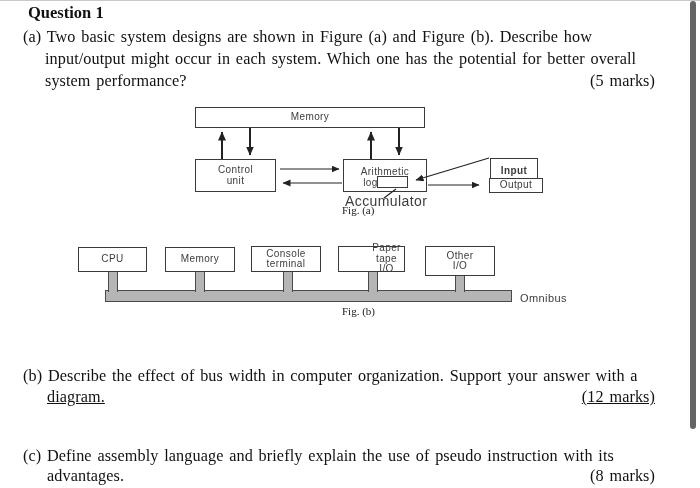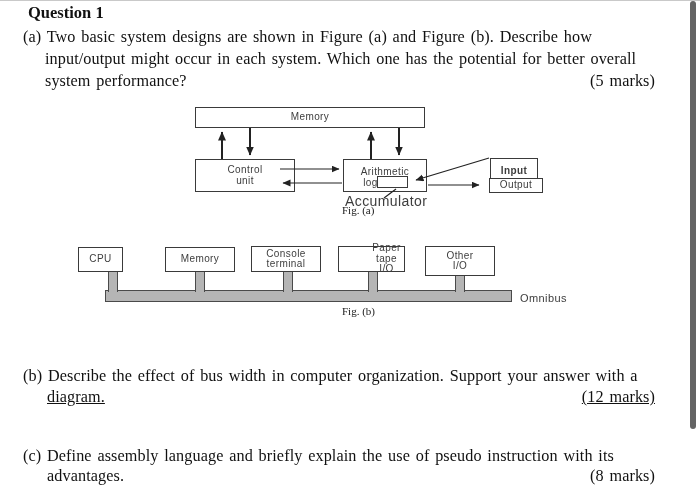--- a/index.html
+++ b/index.html
@@ -43,21 +43,21 @@
   <div class="tline" style="left:23px;top:27px;">(a) Two basic system designs are shown in Figure (a) and Figure (b). Describe how</div>
   <div class="tline" style="left:45px;top:49px;">input/output might occur in each system. Which one has the potential for better overall</div>
   <div class="tline row" style="left:45px;top:71px;width:610px;">
     <span>system performance?</span>
     <span>(5 marks)</span>
   </div>
 
   <div class="dbox" style="left:195px;top:107px;width:230px;height:21px;">
     <span>Memory</span>
   </div>
-  <div class="dbox pre" style="left:195px;top:159px;width:100px;height:33px;">
+  <div class="dbox pre" style="left:195px;top:159px;width:81px;height:33px;">
     <span class="pre">Control
 unit</span>
   </div>
   <div class="dbox pre" style="left:343px;top:159px;width:84px;height:33px;align-items:flex-start;padding-top:7px;">
     <span class="pre">Arithmetic
 logic unit</span>
   </div>
   <div class="dbox" style="left:377px;top:176px;width:31px;height:12px;border-width:1.2px;z-index:5;"></div>
   <div class="dbox" style="left:490px;top:158px;width:48px;height:26px;font-weight:bold;">
     <span>Input</span>
@@ -81,21 +81,21 @@
     <line x1="250" y1="128" x2="250" y2="155" stroke="#222" stroke-width="2" marker-end="url(#ahB)"></line>
     <line x1="371" y1="159" x2="371" y2="132" stroke="#222" stroke-width="2" marker-end="url(#ahB)"></line>
     <line x1="399" y1="128" x2="399" y2="155" stroke="#222" stroke-width="2" marker-end="url(#ahB)"></line>
     <line x1="280" y1="169" x2="339" y2="169" stroke="#222" stroke-width="1.2" marker-end="url(#ahS)"></line>
     <line x1="342" y1="183" x2="283" y2="183" stroke="#222" stroke-width="1.2" marker-end="url(#ahS)"></line>
     <line x1="428" y1="185" x2="479" y2="185" stroke="#222" stroke-width="1.2" marker-end="url(#ahS)"></line>
     <line x1="489" y1="158" x2="416" y2="180" stroke="#222" stroke-width="1.2" marker-end="url(#ahS)"></line>
     <line x1="384" y1="198" x2="396" y2="189" stroke="#222" stroke-width="1.2"></line>
   </svg>
 
-  <div class="dbox" style="left:78px;top:247px;width:45px;height:25px;">
+  <div class="dbox" style="left:78px;top:247px;width:69px;height:25px;">
     <span>CPU</span>
   </div>
   <div class="dbox" style="left:165px;top:247px;width:70px;height:25px;">
     <span>Memory</span>
   </div>
   <div class="dbox pre" style="left:251px;top:246px;width:70px;height:26px;">
     <span class="pre">Console
 terminal</span>
   </div>
   <div class="dbox pre" style="left:338px;top:246px;width:67px;height:26px;padding-left:30px;">

